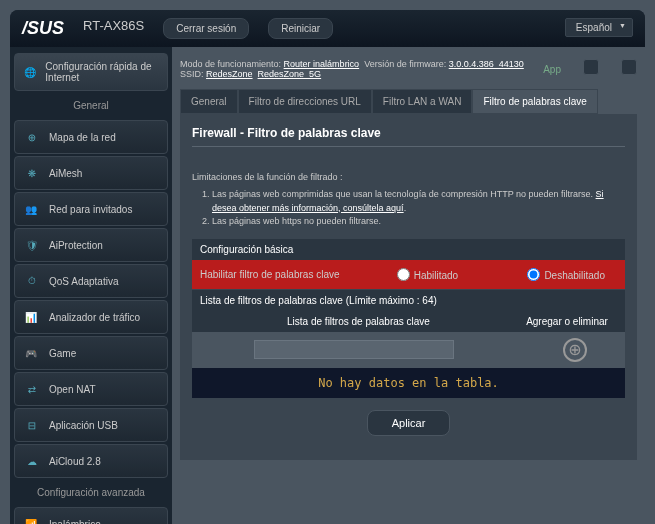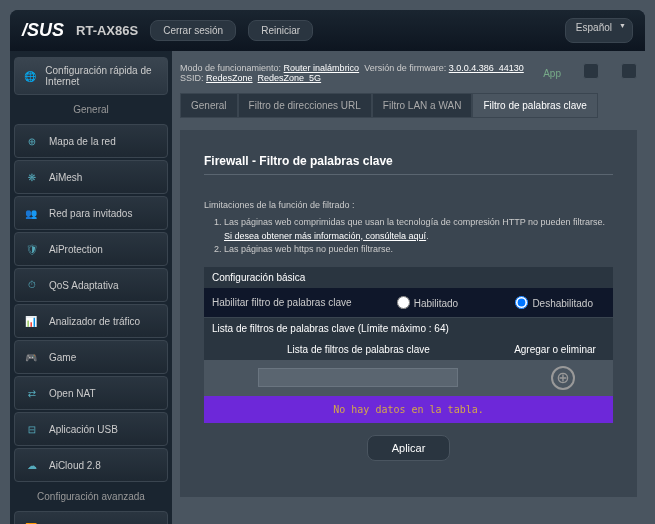--- a/index.html
+++ b/index.html
@@ -1,53 +1,53 @@
 <!DOCTYPE html>
 <html><head>
 <meta charset="utf-8">
 <style>
 *{margin:0;padding:0;box-sizing:border-box;font-family:Arial,sans-serif}
 body{background:#4a5560;display:flex;justify-content:center;padding:10px}
 .window{width:655px;background:#1a2530;border-radius:8px;overflow:hidden}
-.header{background:linear-gradient(#1a2530,#0d1520);padding:8px 12px;display:flex;align-items:center;gap:12px}
+.header{background:linear-gradient(#1a2530,#0d1520);padding:8px 12px;display:flex;align-items:flex-start;gap:19px}
 .logo{color:#fff;font-size:18px;font-weight:bold;font-style:italic}
-.model{color:#ccc;font-size:13px;font-weight:bold}
+.model{color:#ccc;font-size:13px;font-weight:normal}
 .header-btn{background:#2a3540;color:#ccc;border:1px solid #3a4550;padding:4px 12px;font-size:10px;cursor:pointer;border-radius:8px}
-.lang{margin-left:auto;background:#2a3540;color:#ccc;padding:3px 20px 9px 10px;font-size:10px;border:1px solid #3a4550;border-radius:8px;position:relative}
+.lang{margin-left:auto;background:#2a3540;color:#ccc;padding:3px 20px 3px 10px;font-size:10px;border:1px solid #3a4550;border-radius:2px;position:relative}
 .lang::after{content:"▼";position:absolute;right:6px;font-size:7px}
 .layout{display:flex}
 .sidebar{width:162px;background:#1a2530;padding:4px}
 .side-item{display:flex;align-items:center;gap:8px;padding:7px 8px;margin:2px 0;background:linear-gradient(#2a3540,#1e2832);color:#ccc;font-size:10px;border-radius:4px;cursor:pointer;border:1px solid #3a4550}
 .side-item.top{background:linear-gradient(#3a4550,#2a3540)}
 .side-icon{width:18px;height:18px;display:flex;align-items:center;justify-content:center;color:#5ab}
 .side-section{color:#999;font-size:10px;text-align:center;padding:5px;background:#1a2530;margin:4px 0}
 .main{flex:1;background:#4a5560;padding:8px}
 .info-bar{font-size:9px;color:#ccc;padding:4px 0}
 .info-bar a{color:#fff;text-decoration:underline}
 .top-icons{float:right;display:flex;gap:22px;align-items:flex-end}
 .top-icons span{color:#7a8;font-size:10px}
 .tic{width:16px;height:16px;background:#2a3540;border:1px solid #4a5560;border-radius:3px}
 .tabs{display:flex;margin-top:6px;font-size:10px}
 .tab{padding:6px 10px;background:#2a3540;color:#aaa;cursor:pointer;border:1px solid #3a4550}
 .tab.active{background:#4a5560;color:#fff}
-.panel{background:#3a4550;padding:24px;margin-top:12px}
+.panel{background:#3a4550;padding:12px;margin-top:0}
 .panel h3{color:#fff;font-size:12px;border-bottom:1px solid #5a6570;padding-bottom:6px;margin-bottom:10px}
 .desc{color:#ccc;font-size:9px;line-height:1.5;margin-bottom:10px}
 .desc ol{margin-left:20px;margin-top:4px}
 .desc a{color:#fff;text-decoration:underline}
 .section-hdr{background:#2a3540;color:#fff;font-size:10px;padding:5px 8px;font-weight:normal}
-.cfg-row{display:flex;align-items:center;padding:8px;background:#0f172a;font-size:10px;color:#ccc;border-bottom:1px solid #3a4550}
+.cfg-row{display:flex;align-items:center;padding:8px;background:#b91c1c;font-size:10px;color:#ccc;border-bottom:1px solid #3a4550}
 .cfg-row label{margin-left:auto;display:flex;align-items:flex-end;gap:4px;margin-right:12px}
 .list-hdr{display:flex;background:#2a3540;color:#fff;font-size:10px;padding:5px 8px}
 .list-hdr .c1{flex:1;text-align:center}
 .list-hdr .c2{width:100px;text-align:center}
 .list-row{display:flex;background:#4a5560;padding:6px 8px;align-items:center}
 .list-row input{flex:0 0 200px;margin:0 auto;background:#5a6570;border:1px solid #6a7580;padding:3px;color:#fff;font-size:10px}
 .add-btn{width:24px;height:24px;border:2px solid #999;border-radius:50%;color:#999;display:flex;align-items:center;justify-content:center;font-size:16px;margin-left:auto;margin-right:30px;cursor:pointer}
-.nodata{text-align:center;color:#d4a84a;font-size:10px;font-family:monospace;padding:8px;background:#6d28d9}
+.nodata{text-align:center;color:#d4a84a;font-size:12px;font-family:monospace;padding:8px;background:#0f172a}
 .apply{display:block;margin:12px auto;background:#2a3540;color:#fff;border:1px solid #4a5560;padding:6px 24px;font-size:11px;border-radius:8px;cursor:pointer}
 </style>
 </head>
 <body>
 
 <div class="window">
   <div class="header">
     <span class="logo">/SUS</span>
     <span class="model">RT-AX86S</span>
     <button class="header-btn">Cerrar sesión</button>

